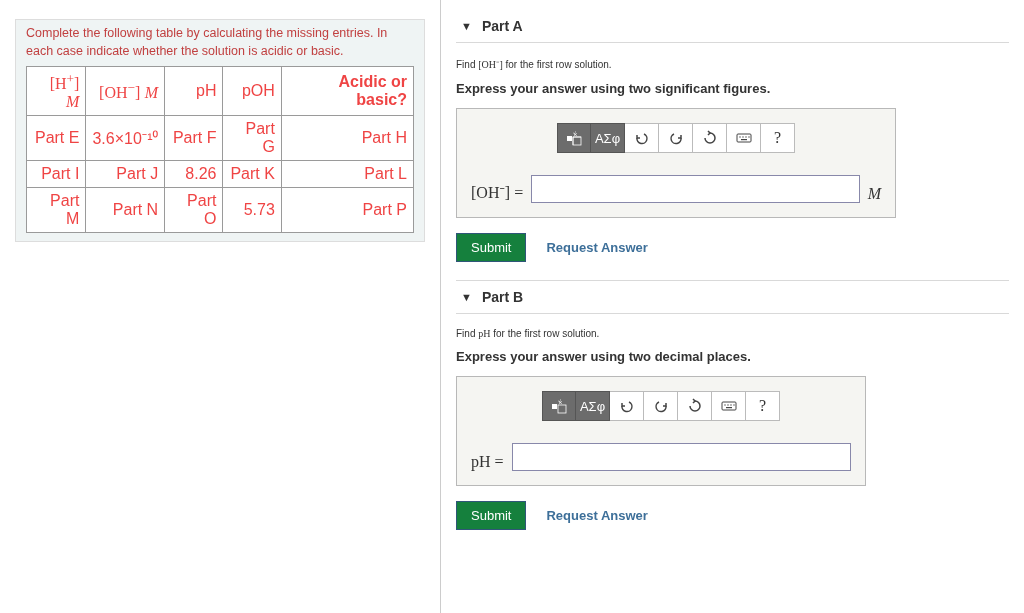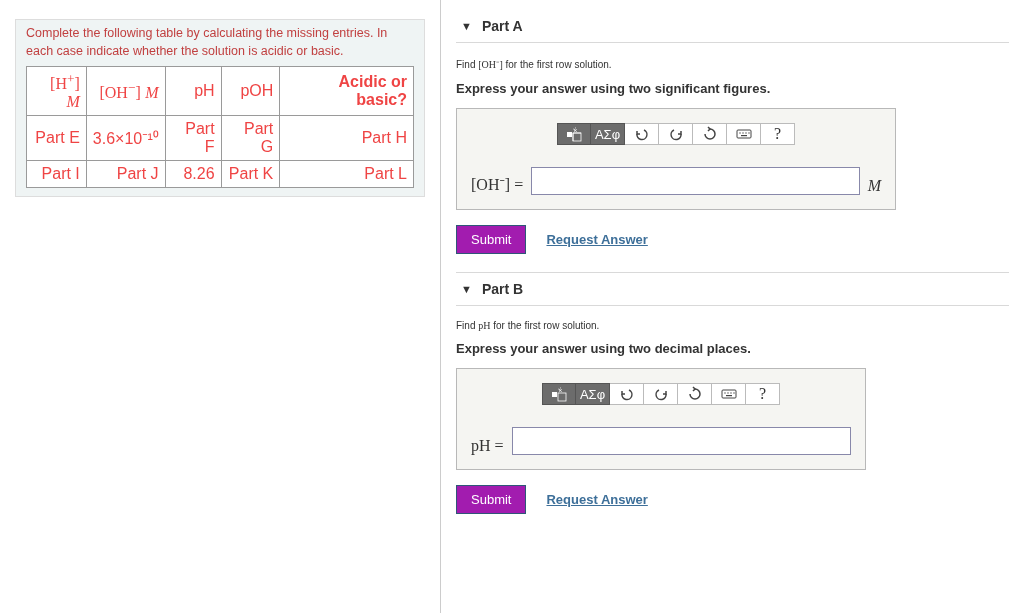--- a/index.html
+++ b/index.html
@@ -108,21 +108,21 @@
   }
   .toolbar {
     display: flex;
     justify-content: center;
     gap: 0;
     margin-bottom: 22px;
   }
   .tool-btn {
     background: #6c6c6c;
     border: 1px solid #555;
-    height: 22px;
+    height: 30px;
     min-width: 34px;
     display: flex;
     align-items: center;
     justify-content: center;
     color: #fff;
     font-size: 13px;
     box-sizing: border-box;
     cursor: pointer;
   }
   .tool-btn.light {
@@ -155,30 +155,29 @@
     font-style: italic;
     font-size: 16px;
   }
   .submit-row {
     margin-top: 15px;
     display: flex;
     align-items: center;
     gap: 20px;
   }
   .submit-btn {
-    background: #a21caf;
+    background: #15803d;
     color: #fff;
     border: 1px solid #2f5678;
     padding: 6px 14px;
     font-size: 13px;
     cursor: pointer;
   }
   .request-link {
     color: #3d6f99;
-    text-decoration: underline;
     font-weight: bold;
     font-size: 13px;
     cursor: pointer;
   }
   .chevron-down-icon::before {
     content: "▼";
   }
 </style>
 </head>
 <body>
@@ -203,20 +202,27 @@
           <td>Part G</td>
           <td>Part H</td>
         </tr>
         <tr>
           <td>Part I</td>
           <td>Part J</td>
           <td>8.26</td>
           <td>Part K</td>
           <td>Part L</td>
         </tr>
+        <tr>
+          <td>Part M</td>
+          <td>Part N</td>
+          <td>Part O</td>
+          <td>5.73</td>
+          <td>Part P</td>
+        </tr>
       </tbody>
         </table>
     </div>
   </div>
 
   <div class="divider"></div>
 
   <div class="right-panel">
 
     <div class="part-section">

